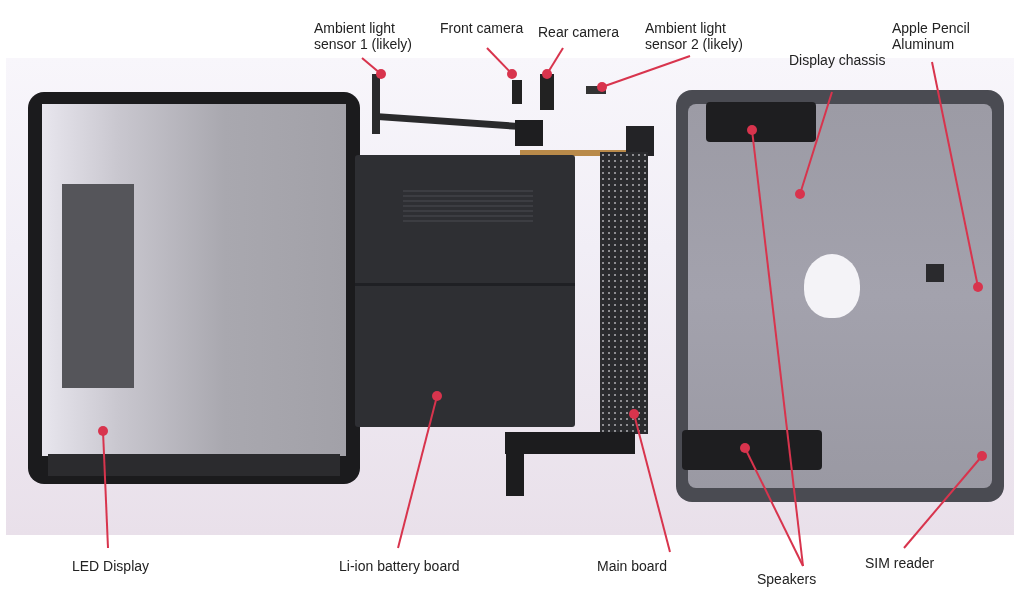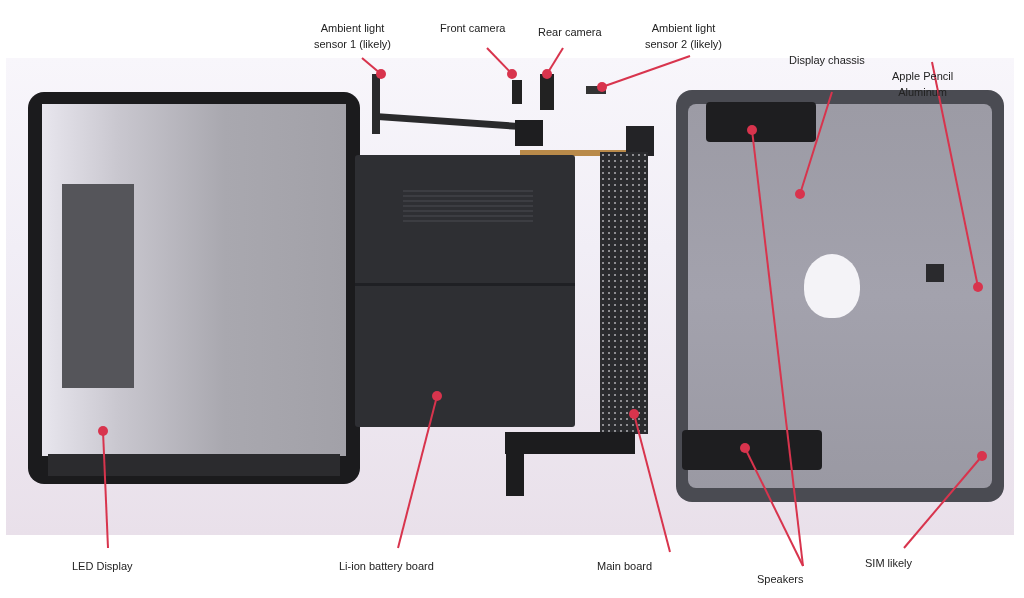--- a/index.html
+++ b/index.html
@@ -1,19 +1,19 @@
 <!DOCTYPE html>
 <html><head>
 <meta charset="utf-8">
 <style>
   html,body{margin:0;padding:0;background:#ffffff;}
   body{width:1024px;height:598px;position:relative;overflow:hidden;font-family:"Liberation Sans",sans-serif;}
   .photo{position:absolute;left:6px;top:58px;width:1008px;height:477px;
     background:linear-gradient(180deg,#f8f6fb 0%,#f1eef6 40%,#e9e0ea 100%);}
-  .lbl{position:absolute;font-size:11px;color:#222;line-height:16px;white-space:nowrap;text-align:center;}
+  .lbl{position:absolute;font-size:14px;color:#222;line-height:16px;white-space:nowrap;}
   svg.overlay{position:absolute;left:0;top:0;width:1024px;height:598px;pointer-events:none;}
   .part{position:absolute;}
   
   .display{left:28px;top:92px;width:332px;height:392px;background:#1b1b1d;border-radius:16px;}
   .display .panel{position:absolute;left:14px;top:12px;right:14px;bottom:28px;
     background:linear-gradient(90deg,#e8e6ee 0%,#c9c7cf 25%,#a9a8af 60%,#a2a1a8 100%);}
   .display .tape{position:absolute;left:34px;top:92px;width:72px;height:204px;background:#55555a;}
   .display .bottom{position:absolute;left:20px;right:20px;bottom:8px;height:22px;background:#2b2b2e;}
   
   .battery{left:355px;top:155px;width:220px;height:272px;background:#2e2f33;border-radius:3px;}
@@ -111,21 +111,21 @@
   <div>Ambient light</div>
   <div>sensor 1 (likely)</div>
 </div>
 <div class="lbl" style="left:440px;top:20px;">Front camera</div>
 <div class="lbl" style="left:538px;top:24px;">Rear camera</div>
 <div class="lbl" style="left:645px;top:20px;">
   <div>Ambient light</div>
   <div>sensor 2 (likely)</div>
 </div>
 <div class="lbl" style="left:789px;top:52px;">Display chassis</div>
-<div class="lbl" style="left:892px;top:20px;margin-top:48px;">
+<div class="lbl" style="left:892px;top:20px;">
   <div>Apple Pencil</div>
   <div>Aluminum</div>
 </div>
 <div class="lbl" style="left:72px;top:558px;">LED Display</div>
 <div class="lbl" style="left:339px;top:558px;">Li-ion battery board</div>
 <div class="lbl" style="left:597px;top:558px;">Main board</div>
 <div class="lbl" style="left:757px;top:571px;">Speakers</div>
-<div class="lbl" style="left:865px;top:555px;">SIM likely</div>
+<div class="lbl" style="left:865px;top:555px;">SIM reader</div>
 
 </body></html>

